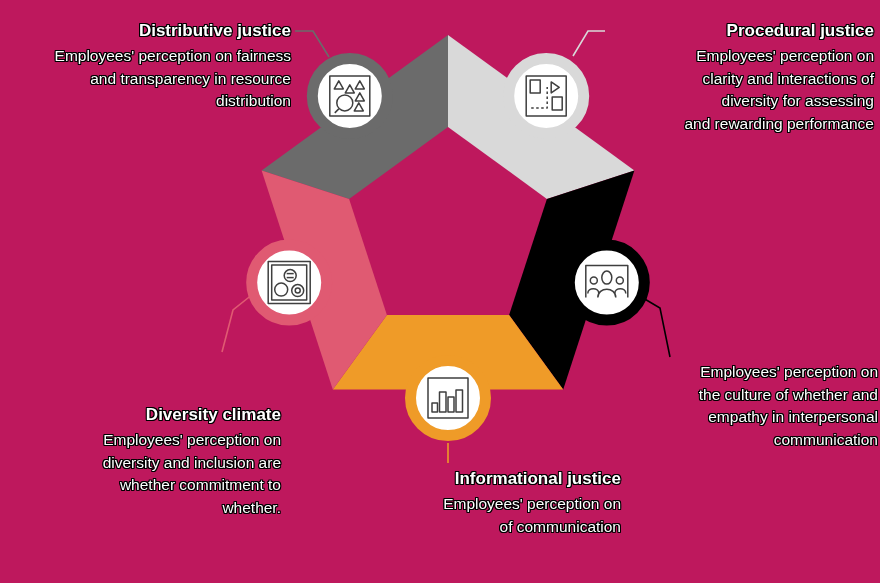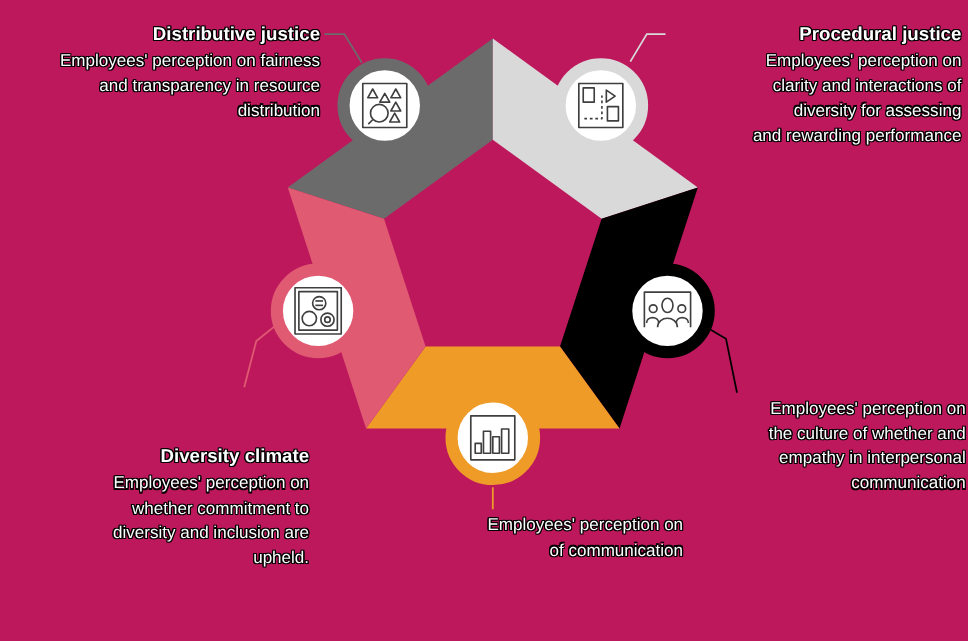--- a/index.html
+++ b/index.html
@@ -117,25 +117,26 @@
   </div>
 
   <div class="label-block outlined" style="top:361px;left:660px;width:218px;">
     <div class="label-desc">Employees' perception on</div>
     <div class="label-desc">the culture of whether and</div>
     <div class="label-desc">empathy in interpersonal</div>
     <div class="label-desc">communication</div>
   </div>
 
   <div class="label-block outlined" style="top:467px;left:371px;width:250px;">
+    <div class="label-title">Informational justice</div>
     <div class="label-desc">Employees' perception on</div>
     <div class="label-desc">of communication</div>
   </div>
 
   <div class="label-block align-right outlined" style="top:363px;right:599px;width:265px;margin-top:40px;">
     <div class="label-title">Diversity climate</div>
     <div class="label-desc">Employees' perception on</div>
+    <div class="label-desc">diversity and inclusion are</div>
     <div class="label-desc">whether commitment to</div>
-    <div class="label-desc">diversity and inclusion are</div>
-    <div class="label-desc">upheld.</div>
+    <div class="label-desc">whether.</div>
   </div>
 
 </div>
 
 </body></html>

